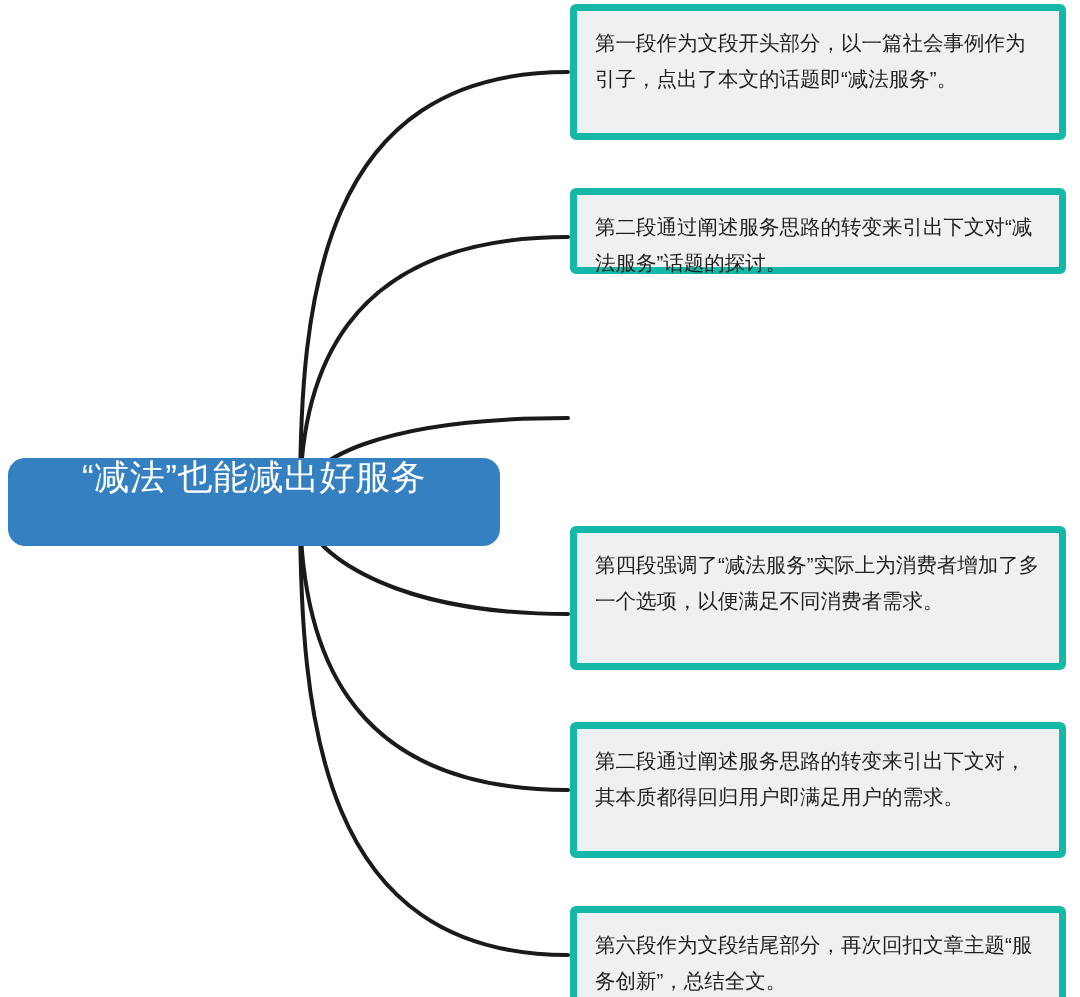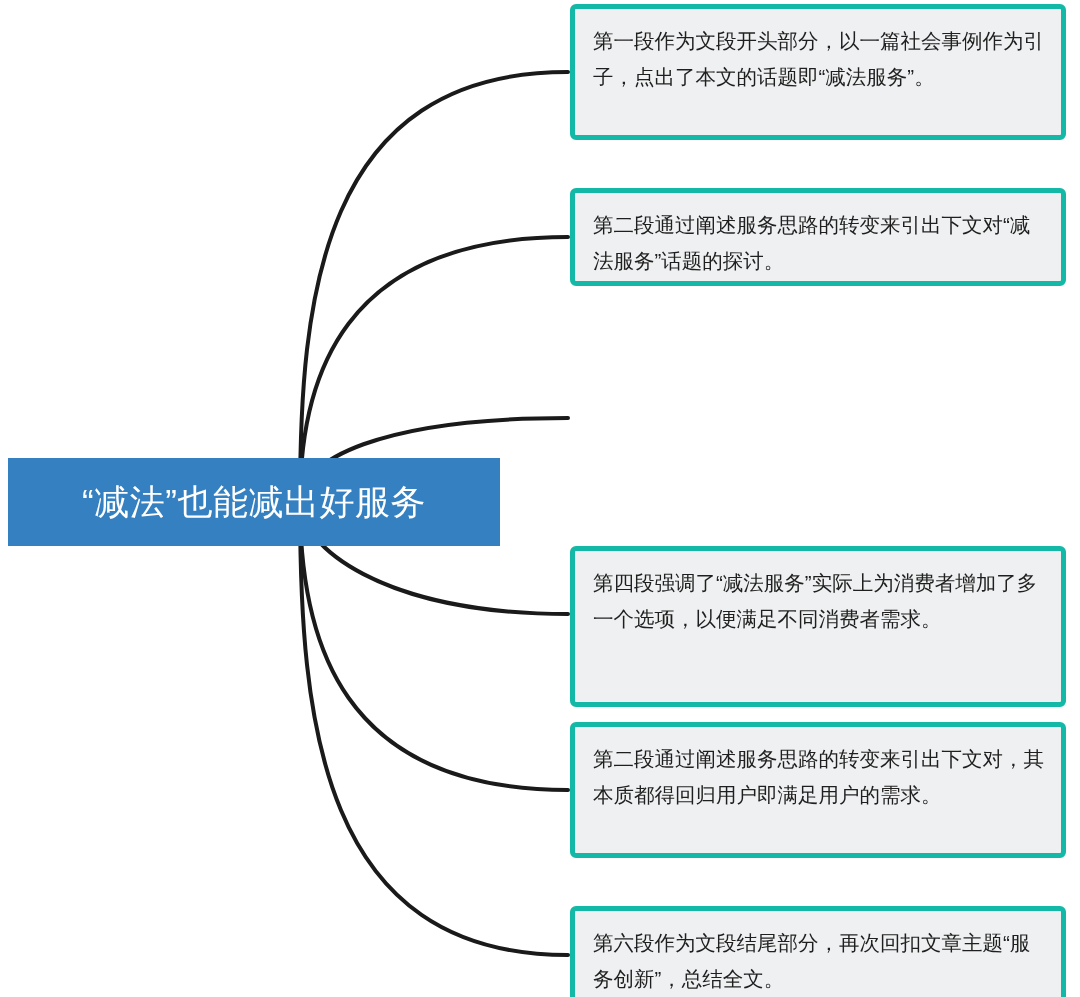--- a/index.html
+++ b/index.html
@@ -25,37 +25,37 @@
     height: 997px;
   }
   .root-node {
     position: absolute;
     left: 8px;
     top: 458px;
     width: 492px;
     height: 88px;
     background: #3580c0;
     display: flex;
-    align-items: center;
     justify-content: center;
     box-sizing: border-box;
     padding: 0 10px;
+    border-radius: 17px;
   }
   .root-node .root-label {
     color: #ffffff;
     font-size: 35px;
     line-height: 1.1;
     letter-spacing: 0.5px;
     white-space: nowrap;
   }
   .branch-node {
     position: absolute;
     left: 570px;
     background: #eff0f1;
-    border: 5px solid #14b8a6;
+    border: 7px solid #14b8a6;
     border-radius: 6px;
     box-sizing: border-box;
     padding: 14px 17px 26px 18px;
   }
   .branch-node .branch-text {
     display: block;
     color: #1f1f1f;
     font-size: 20.5px;
     line-height: 36px;
     text-align: left;
@@ -79,26 +79,26 @@
   </svg>
 
   <div class="root-node">
     <span class="root-label">“减法”也能减出好服务</span>
   </div>
 
   <div class="branch-node" style="top:4px; width:496px; height:136px;">
     <span class="branch-text">第一段作为文段开头部分，以一篇社会事例作为引子，点出了本文的话题即“减法服务”。</span>
   </div>
 
-  <div class="branch-node" style="top:188px; width:496px; height:98px;">
+  <div class="branch-node" style="top:188px; width:496px; height:86px;">
     <span class="branch-text">第二段通过阐述服务思路的转变来引出下文对“减法服务”话题的探讨。</span>
   </div>
 
 
-  <div class="branch-node" style="top:546px; width:496px; height:161px;">
+  <div class="branch-node" style="top:526px; width:496px; height:144px;">
     <span class="branch-text">第四段强调了“减法服务”实际上为消费者增加了多一个选项，以便满足不同消费者需求。</span>
   </div>
 
   <div class="branch-node" style="top:722px; width:496px; height:136px;">
     <span class="branch-text">第二段通过阐述服务思路的转变来引出下文对，其本质都得回归用户即满足用户的需求。</span>
   </div>
 
   <div class="branch-node" style="top:906px; width:496px; height:98px;">
     <span class="branch-text">第六段作为文段结尾部分，再次回扣文章主题“服务创新”，总结全文。</span>
   </div>

